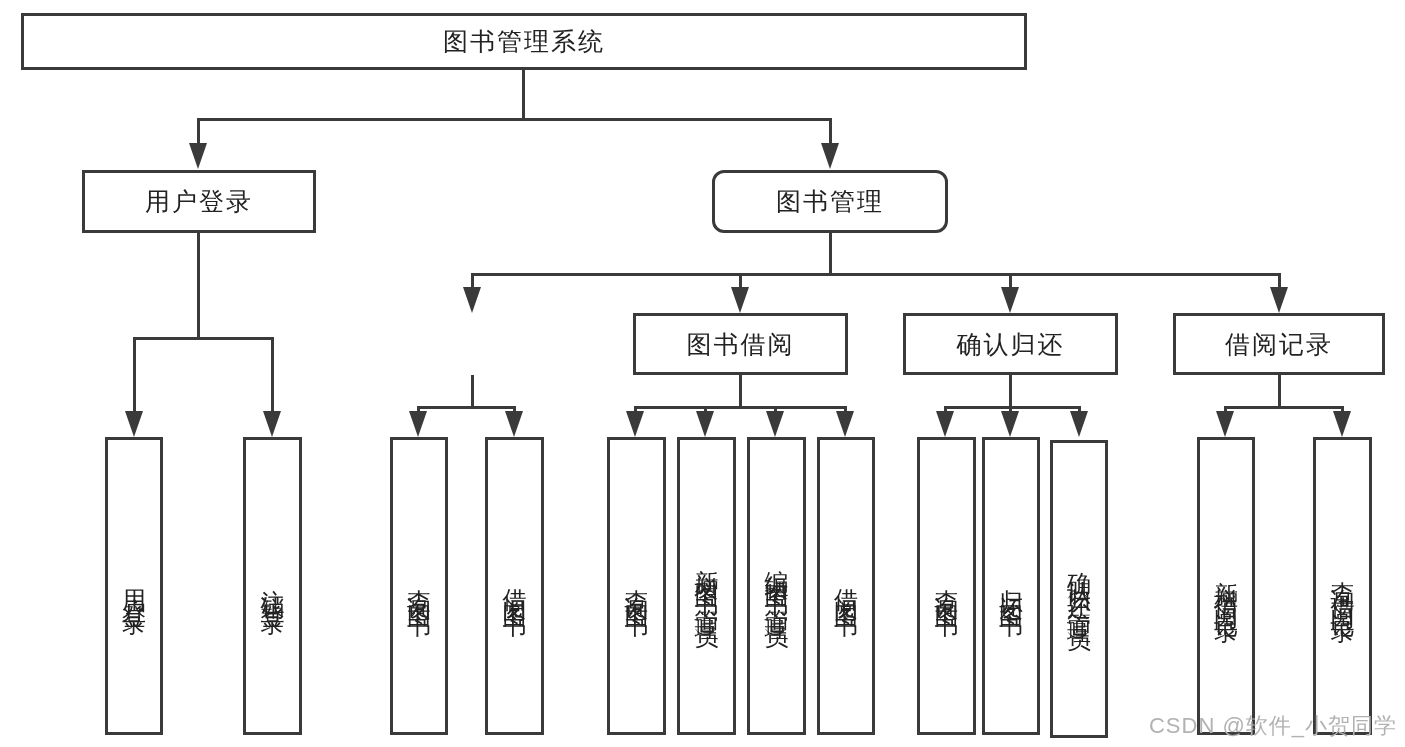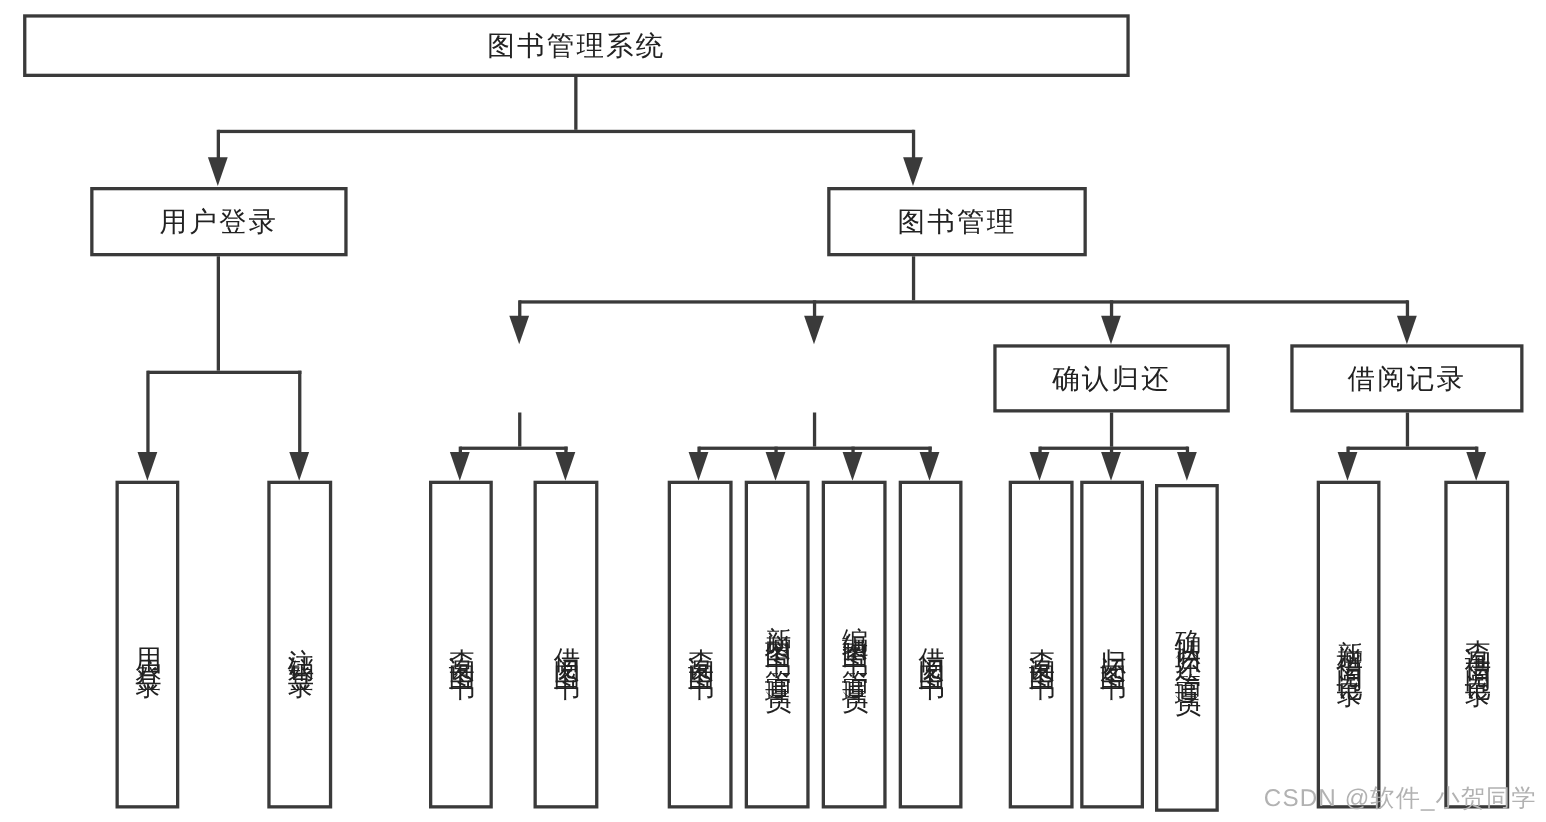--- a/index.html
+++ b/index.html
@@ -66,21 +66,21 @@
   <div class="vline" style="left:522px; top:70px; height:48px;"></div>
   <div class="hline" style="left:198px; top:118px; width:633px;"></div>
   <div class="vline" style="left:197px; top:118px; height:28px;"></div>
   <div class="arrow" style="left:189px; top:143px;"></div>
   <div class="vline" style="left:829px; top:118px; height:28px;"></div>
   <div class="arrow" style="left:821px; top:143px;"></div>
 
   <div class="node h" style="left:82px; top:170px; width:234px; height:63px;">
     <span>用户登录</span>
   </div>
-  <div class="node h" style="left:752px; top:170px; width:236px; height:63px;">
+  <div class="node h" style="left:712px; top:170px; width:236px; height:63px;border-radius:12px;">
     <span>图书管理</span>
   </div>
 
   <div class="vline" style="left:197px; top:233px; height:104px;"></div>
   <div class="hline" style="left:134px; top:337px; width:140px;"></div>
   <div class="vline" style="left:133px; top:337px; height:76px;"></div>
   <div class="arrow" style="left:125px; top:411px;"></div>
   <div class="vline" style="left:271px; top:337px; height:76px;"></div>
   <div class="arrow" style="left:263px; top:411px;"></div>
 
@@ -88,20 +88,23 @@
   <div class="hline" style="left:472px; top:273px; width:808px;"></div>
   <div class="vline" style="left:471px; top:273px; height:16px;"></div>
   <div class="arrow" style="left:463px; top:287px;"></div>
   <div class="vline" style="left:739px; top:273px; height:16px;"></div>
   <div class="arrow" style="left:731px; top:287px;"></div>
   <div class="vline" style="left:1009px; top:273px; height:16px;"></div>
   <div class="arrow" style="left:1001px; top:287px;"></div>
   <div class="vline" style="left:1278px; top:273px; height:16px;"></div>
   <div class="arrow" style="left:1270px; top:287px;"></div>
 
+  <div class="node h" style="left:633px; top:313px; width:215px; height:62px;">
+    <span>图书借阅</span>
+  </div>
   <div class="node h" style="left:903px; top:313px; width:215px; height:62px;">
     <span>确认归还</span>
   </div>
   <div class="node h" style="left:1173px; top:313px; width:212px; height:62px;">
     <span>借阅记录</span>
   </div>
 
   <div class="vline" style="left:471px; top:375px; height:31px;"></div>
   <div class="hline" style="left:418px; top:406px; width:98px;"></div>
   <div class="vline" style="left:417px; top:406px; height:8px;"></div>

